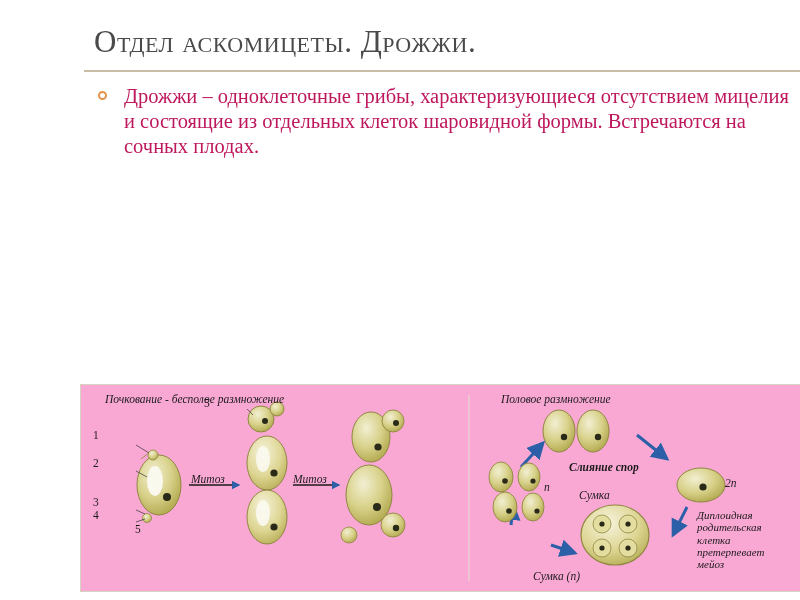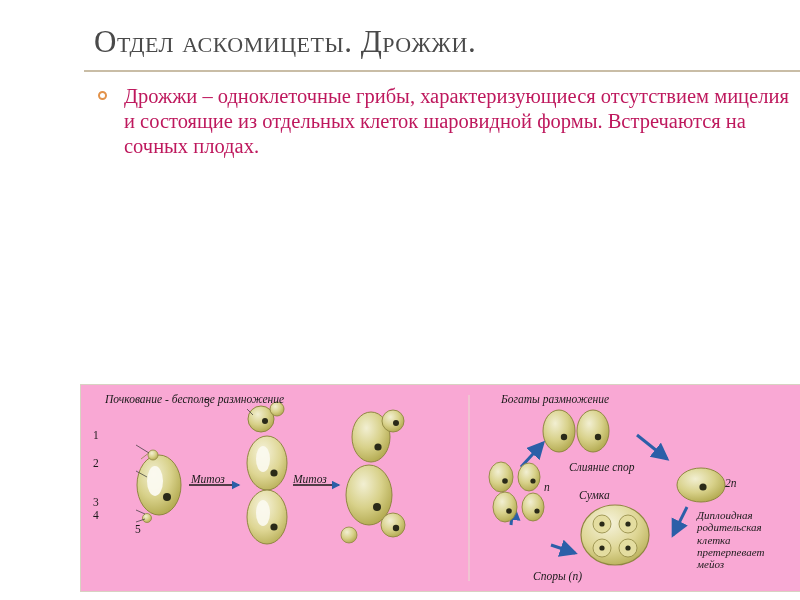--- a/index.html
+++ b/index.html
@@ -207,35 +207,35 @@
       <circle cx="521" cy="139" r="2.6" fill="#2a2a18"></circle>
       <circle cx="547" cy="139" r="9" fill="#e4dda0" stroke="#8f8741" stroke-width="0.8"></circle>
       <circle cx="547" cy="139" r="2.6" fill="#2a2a18"></circle>
       <circle cx="521" cy="163" r="9" fill="#e4dda0" stroke="#8f8741" stroke-width="0.8"></circle>
       <circle cx="521" cy="163" r="2.6" fill="#2a2a18"></circle>
       <circle cx="547" cy="163" r="9" fill="#e4dda0" stroke="#8f8741" stroke-width="0.8"></circle>
       <circle cx="547" cy="163" r="2.6" fill="#2a2a18"></circle>
     </svg>
 
     <div class="fig-label" style="left:24px; top:8px;">Почкование - бесполое размножение</div>
-    <div class="fig-label" style="left:420px; top:8px;">Богаты размножение</div>
+    <div class="fig-label" style="left:420px; top:8px;">Половое размножение</div>
 
     <div class="fig-num" style="left:12px; top:44px;">1</div>
     <div class="fig-num" style="left:12px; top:72px;">2</div>
     <div class="fig-num" style="left:12px; top:111px;">3</div>
     <div class="fig-num" style="left:12px; top:124px;">4</div>
     <div class="fig-num" style="left:123px; top:12px;">5</div>
     <div class="fig-num" style="left:54px; top:138px;">5</div>
 
     <div class="fig-label" style="left:110px; top:88px;">Митоз</div>
     <div class="fig-label" style="left:212px; top:88px;">Митоз</div>
 
-    <div class="fig-label" style="left:488px; top:76px;">Слияние спор</div>
+    <div class="fig-label" style="left:488px; top:76px;font-weight:bold;">Слияние спор</div>
     <div class="fig-label" style="left:498px; top:104px;font-family:Liberation Serif, serif;">Сумка</div>
-    <div class="fig-label" style="left:452px; top:185px;">Споры (n)</div>
+    <div class="fig-label" style="left:452px; top:185px;">Сумка (n)</div>
     <div class="fig-label" style="left:463px; top:96px;">n</div>
     <div class="fig-label" style="left:644px; top:92px;">2n</div>
     <div class="fig-label small multi" style="left:616px; top:124px;">Диплоидная
 родительская
 клетка
 претерпевает
 мейоз</div>
   </div>
 
 </div>

